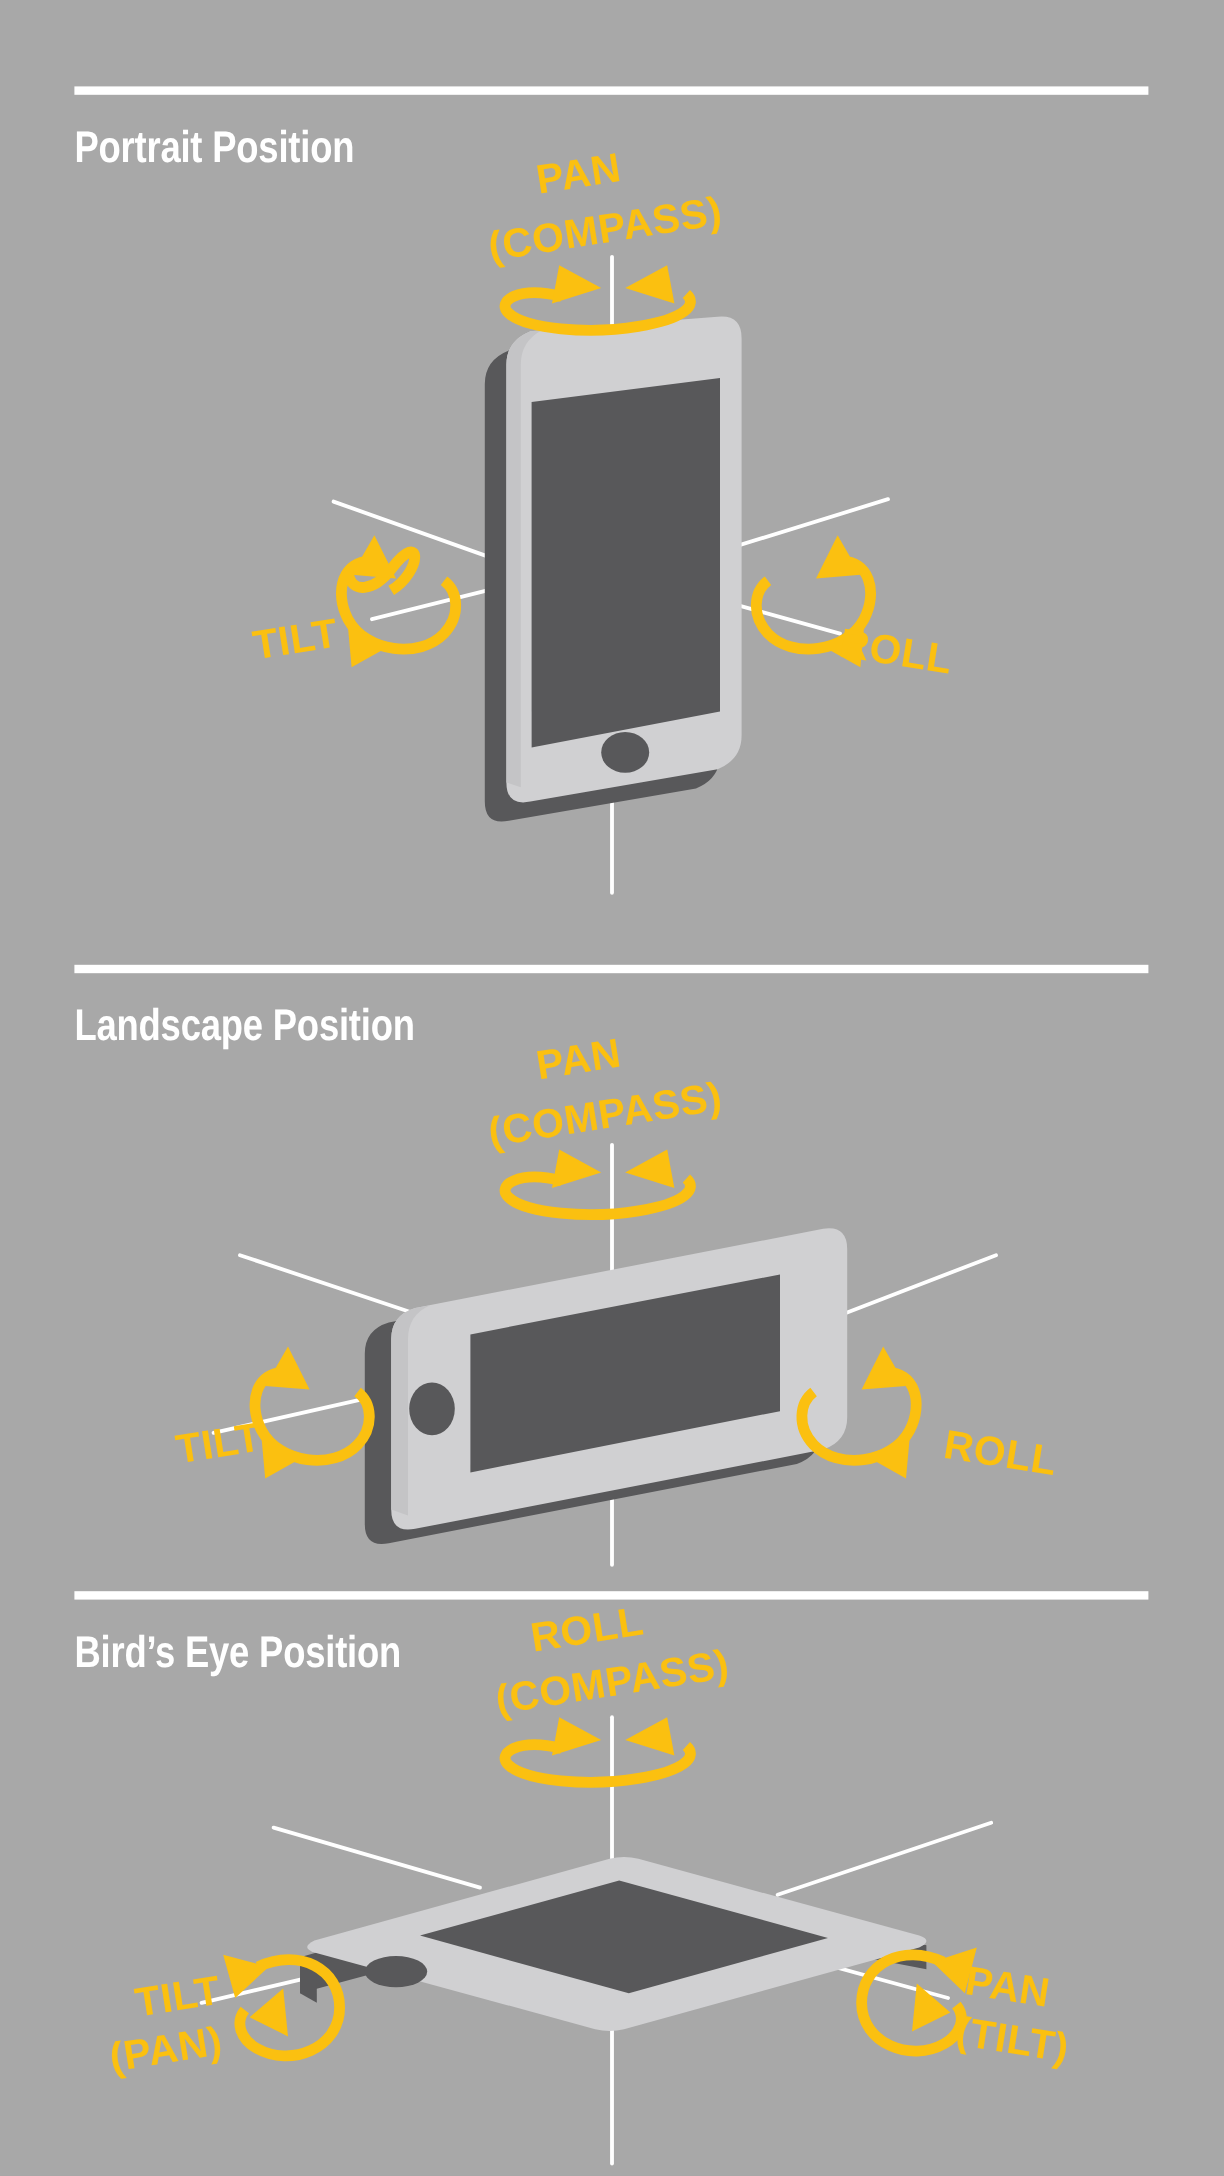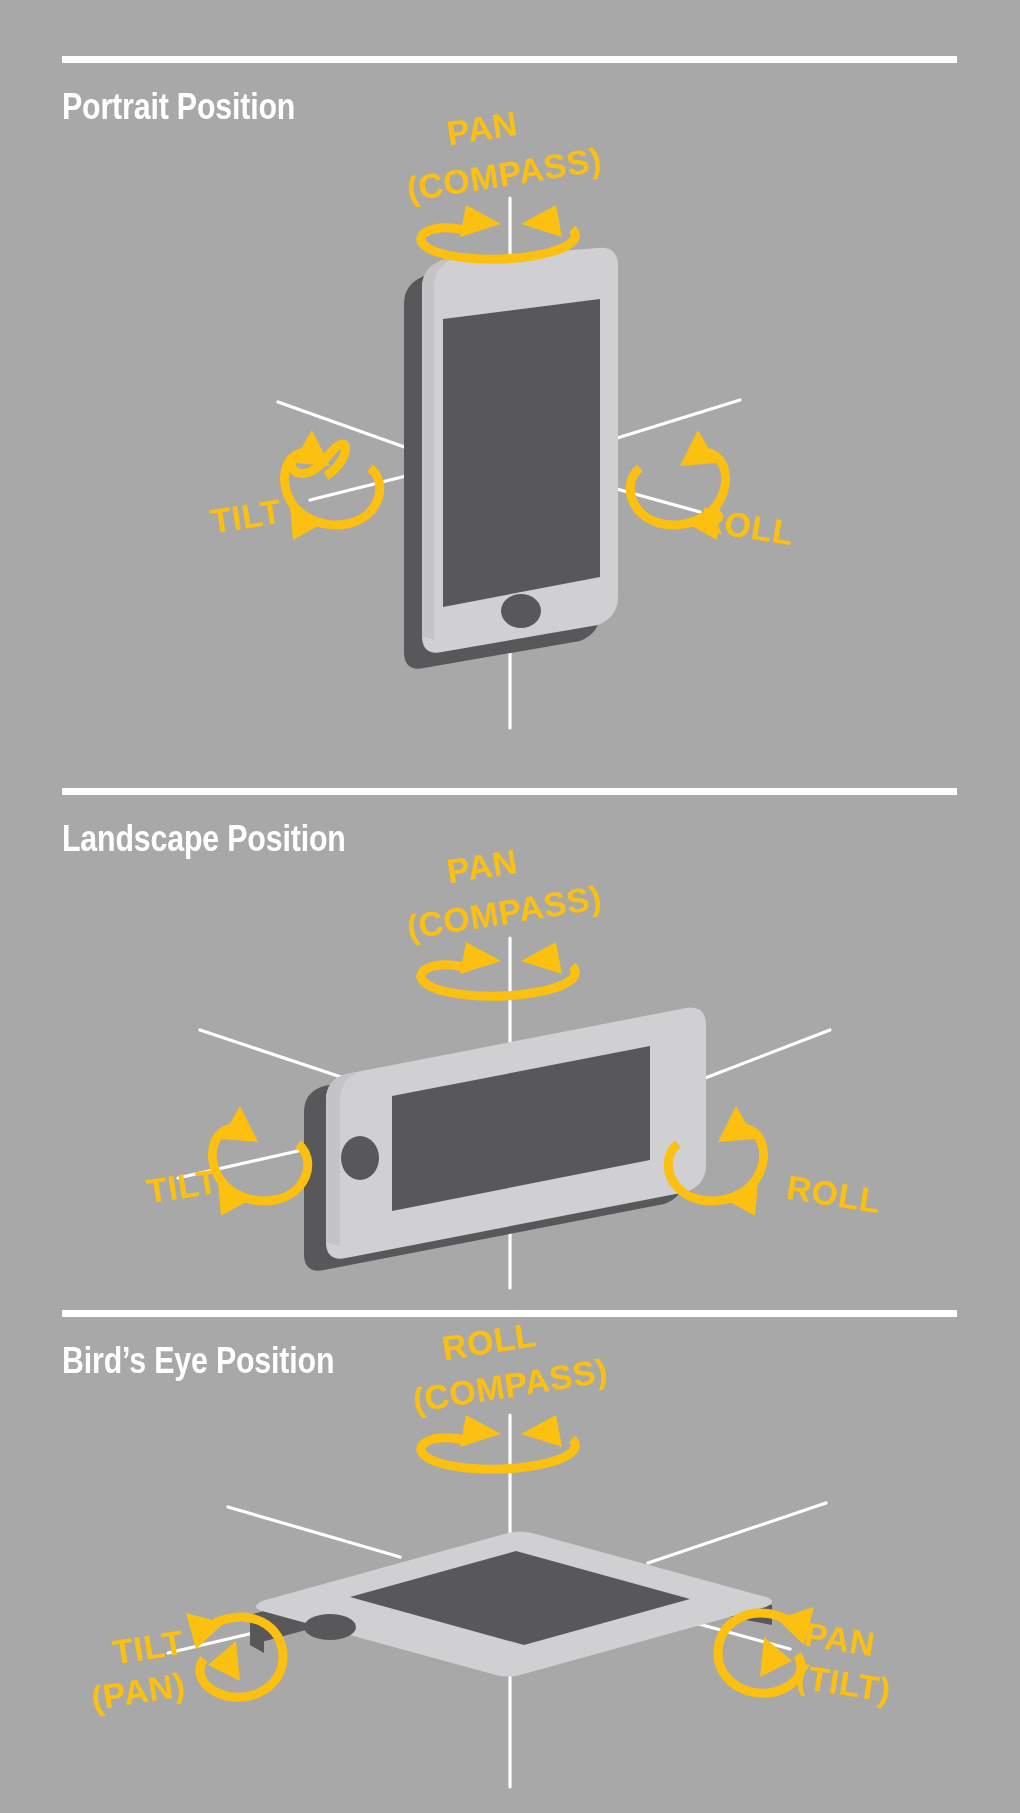--- a/index.html
+++ b/index.html
@@ -16,20 +16,21 @@
   }
   .page {
     position: absolute;
     inset: 0;
     background: #a8a8a8;
   }
   .section {
     position: absolute;
     left: 0;
     width: 1020px;
+    margin-top: 16px;
   }
   .rule {
     position: absolute;
     left: 62px;
     width: 895px;
     height: 7px;
     background: #ffffff;
   }
   .section-title {
     position: absolute;

